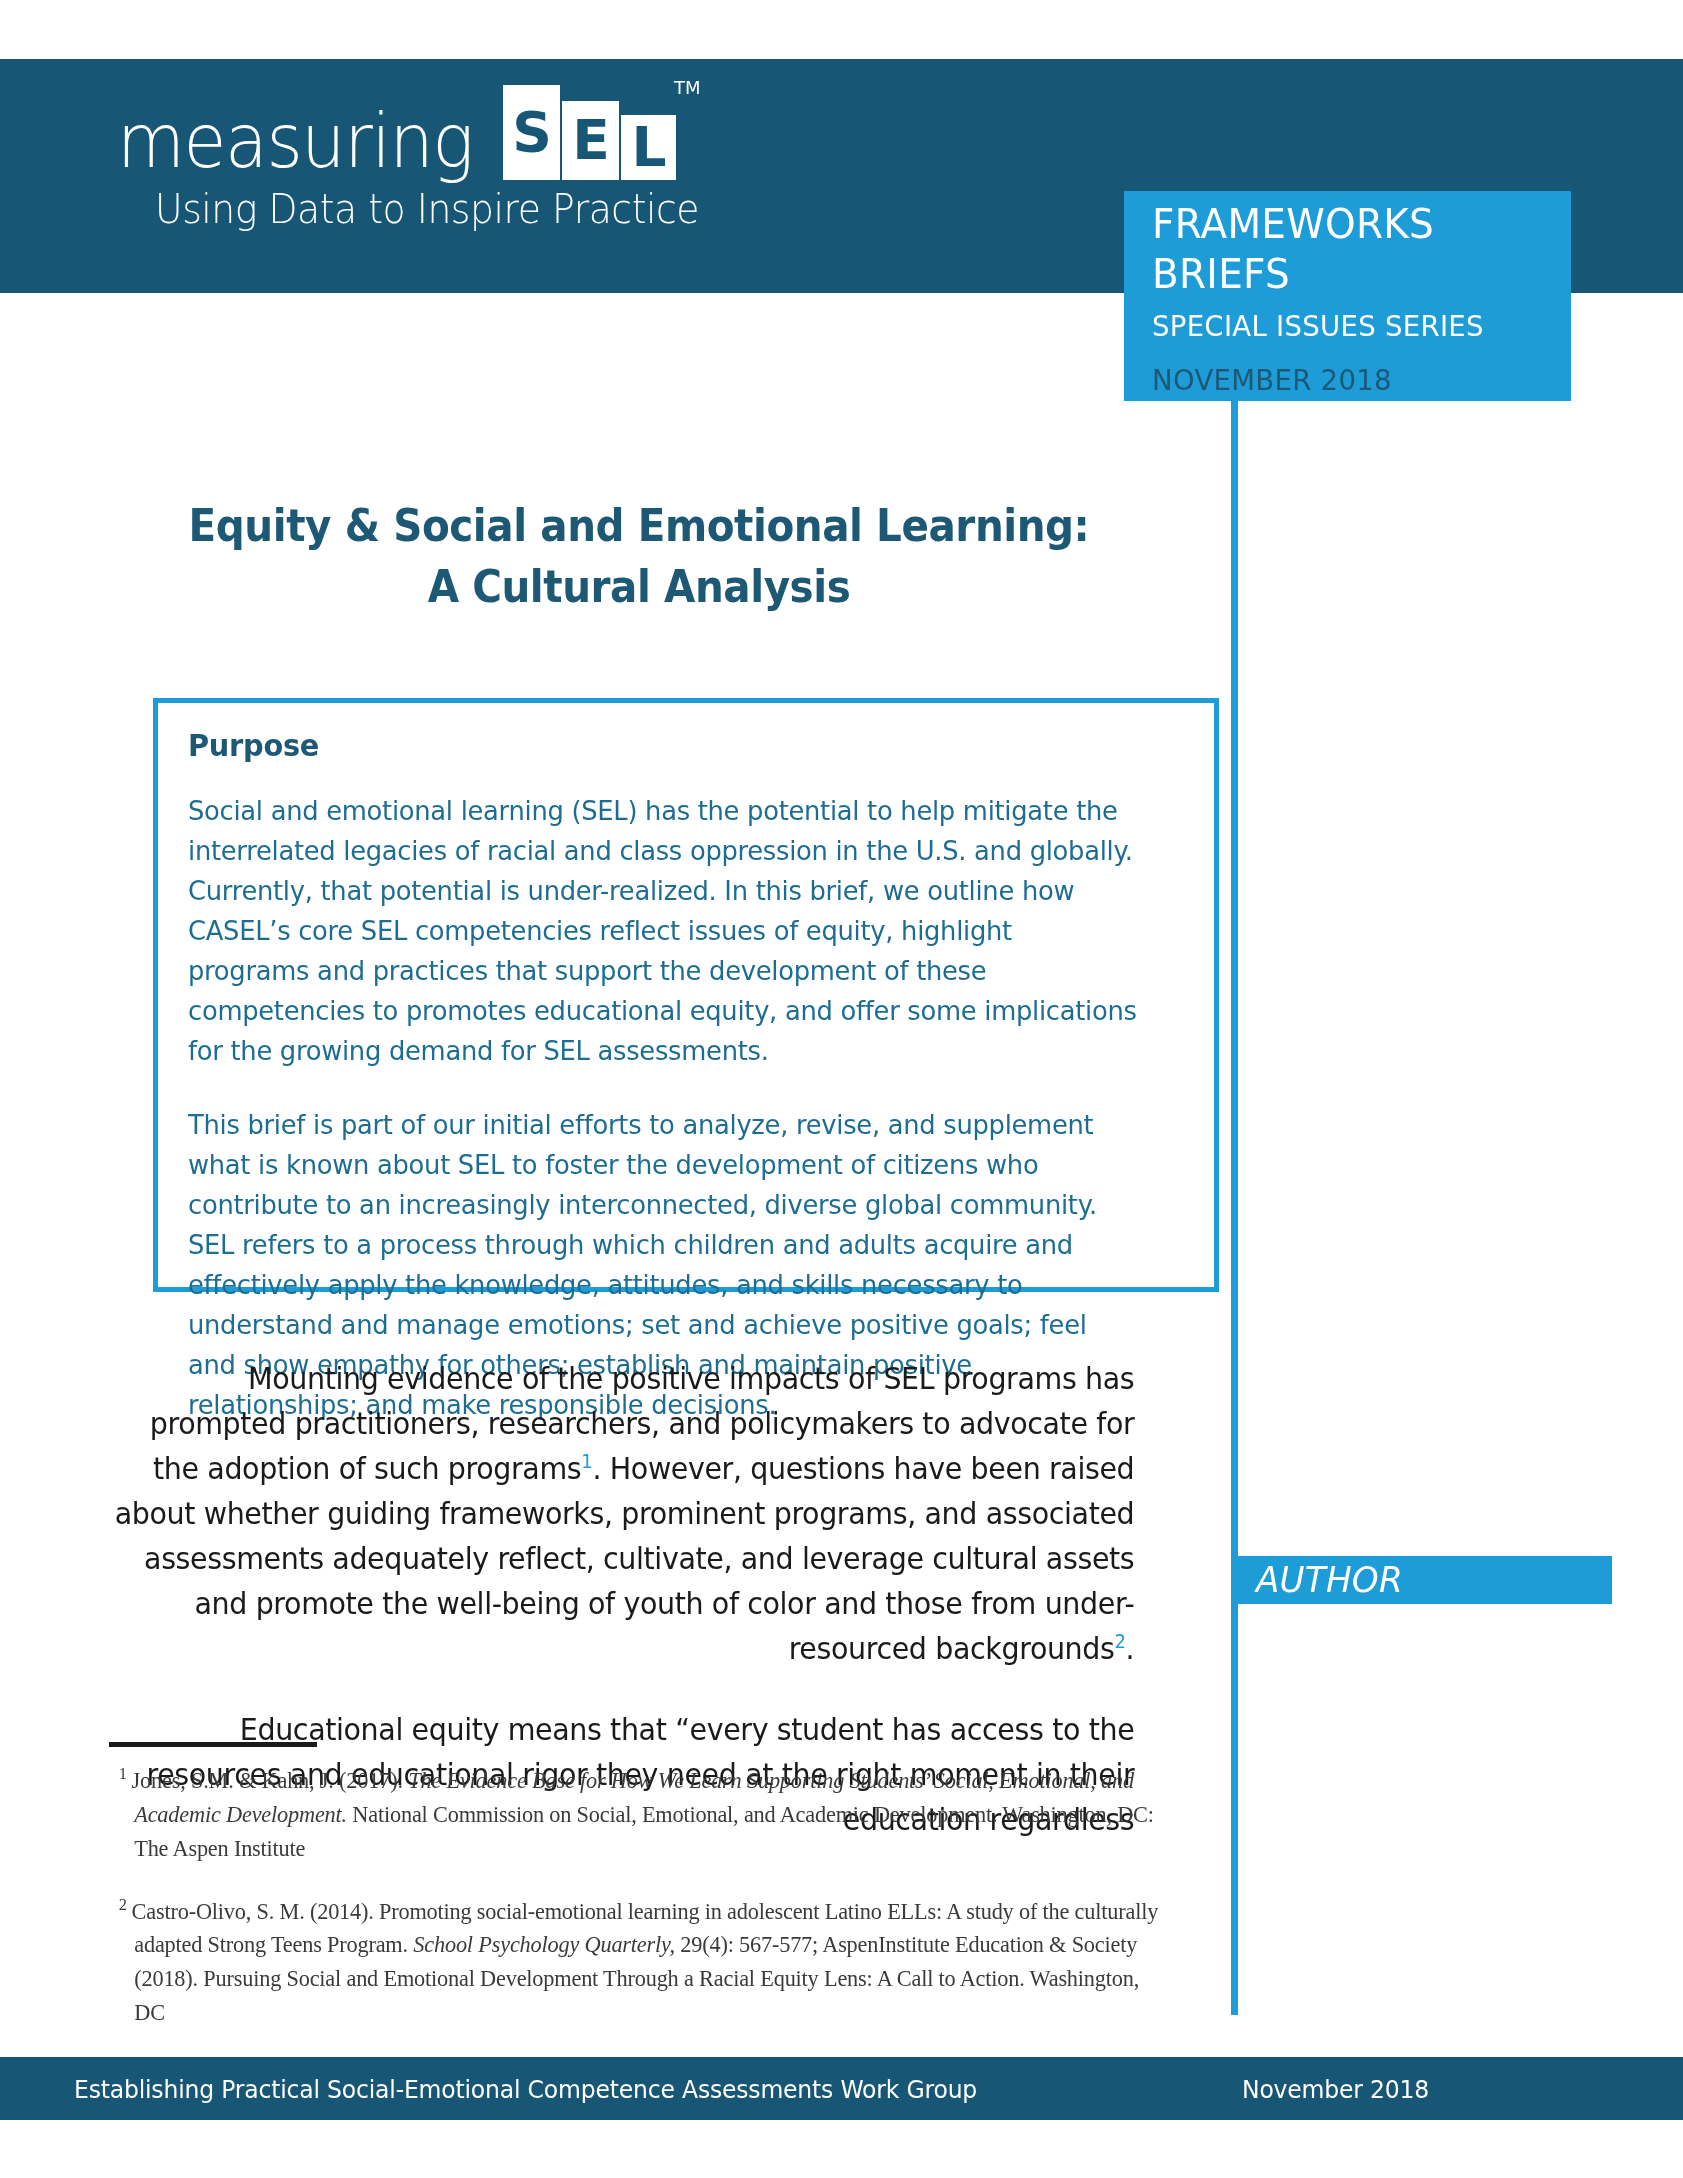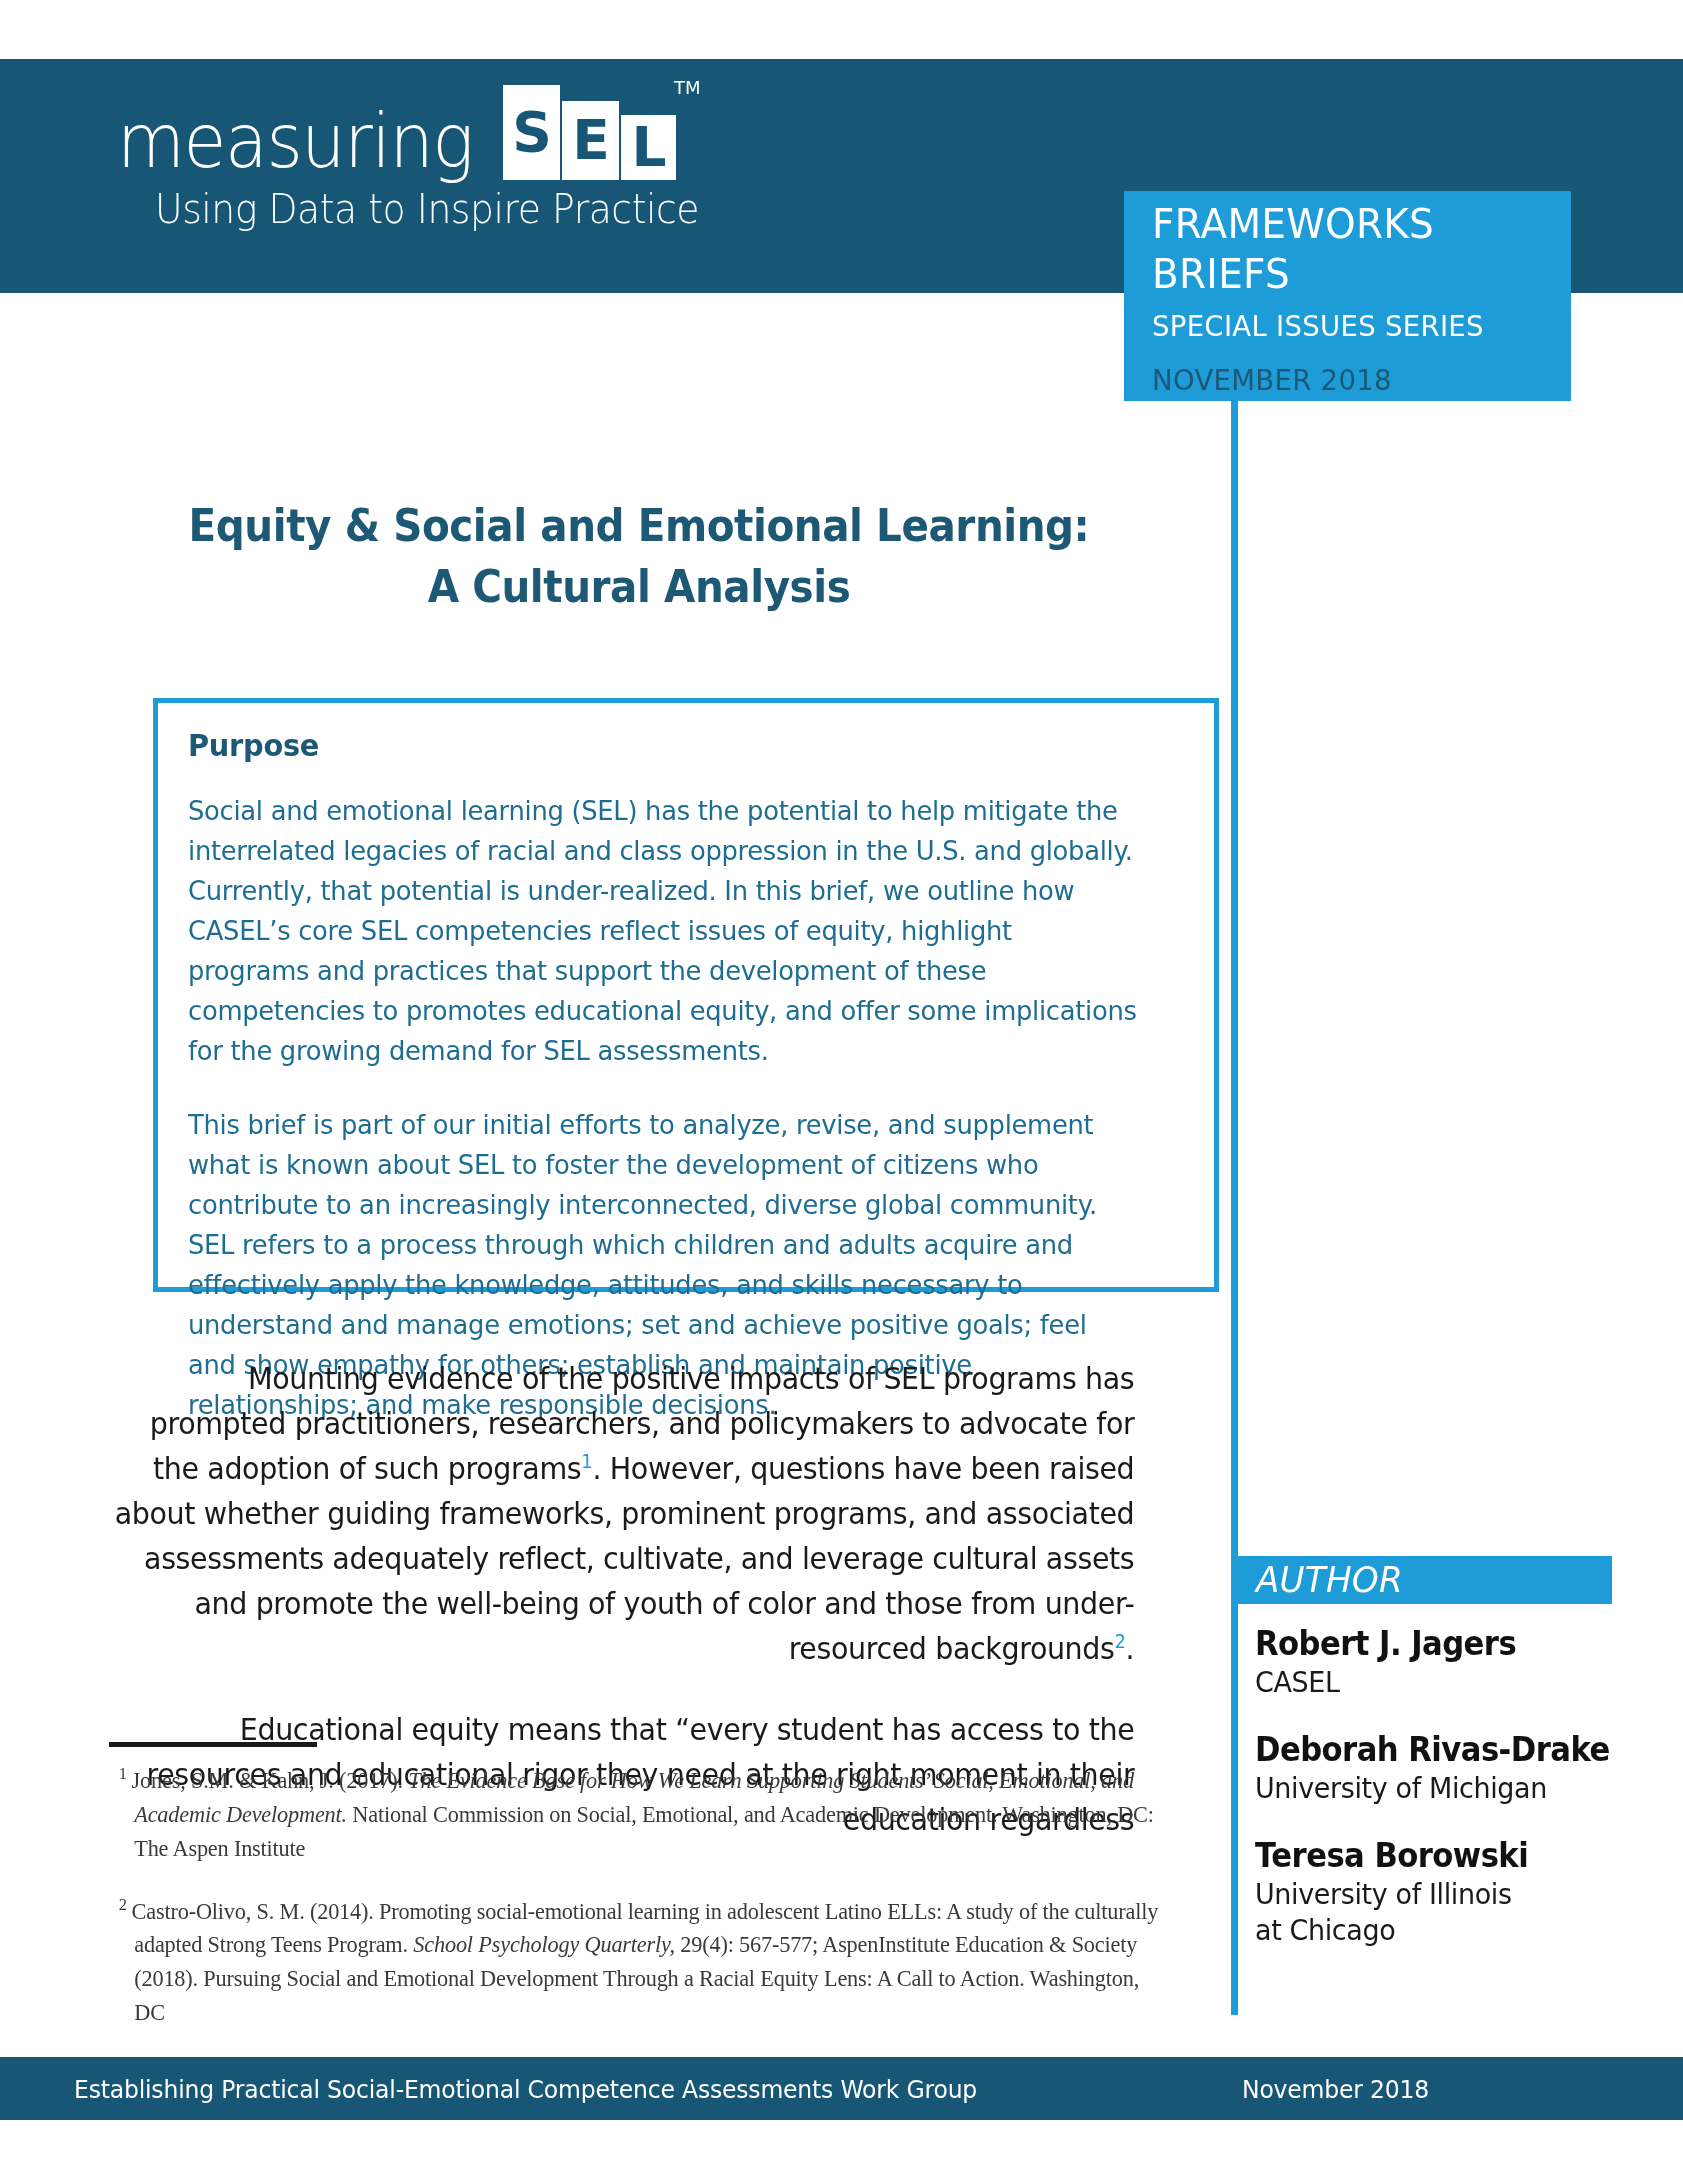--- a/index.html
+++ b/index.html
@@ -421,35 +421,20 @@
     </div>
     <div class="footnote">
       <sup>2</sup><span>Castro-Olivo, S. M. (2014). Promoting social-emotional learning in adolescent Latino ELLs: A study of the culturally adapted Strong Teens Program. </span><i>School Psychology Quarterly,</i><span> 29(4): 567-577; AspenInstitute Education &amp; Society (2018). Pursuing Social and Emotional Development Through a Racial Equity Lens: A Call to Action. Washington, DC</span>
     </div>
   </div>
 
   <div class="author-bar">
     <div class="author-bar-label">AUTHOR</div>
   </div>
 
-  <div class="author-list">
-    <div class="author-item">
-      <div class="author-name">Robert J. Jagers</div>
-      <div class="author-affil">CASEL</div>
-    </div>
-    <div class="author-item">
-      <div class="author-name">Deborah Rivas-Drake</div>
-      <div class="author-affil">University of Michigan</div>
-    </div>
-    <div class="author-item">
-      <div class="author-name">Teresa Borowski</div>
-      <div class="author-affil" style="white-space: pre-line;">University of Illinois
-at Chicago</div>
-    </div>
-  </div>
 
   <div class="footer-bar">
     <div class="footer-left">Establishing Practical Social-Emotional Competence Assessments Work Group</div>
     <div class="footer-right">November 2018</div>
   </div>
 
 </div>
 
 
 </body></html>

